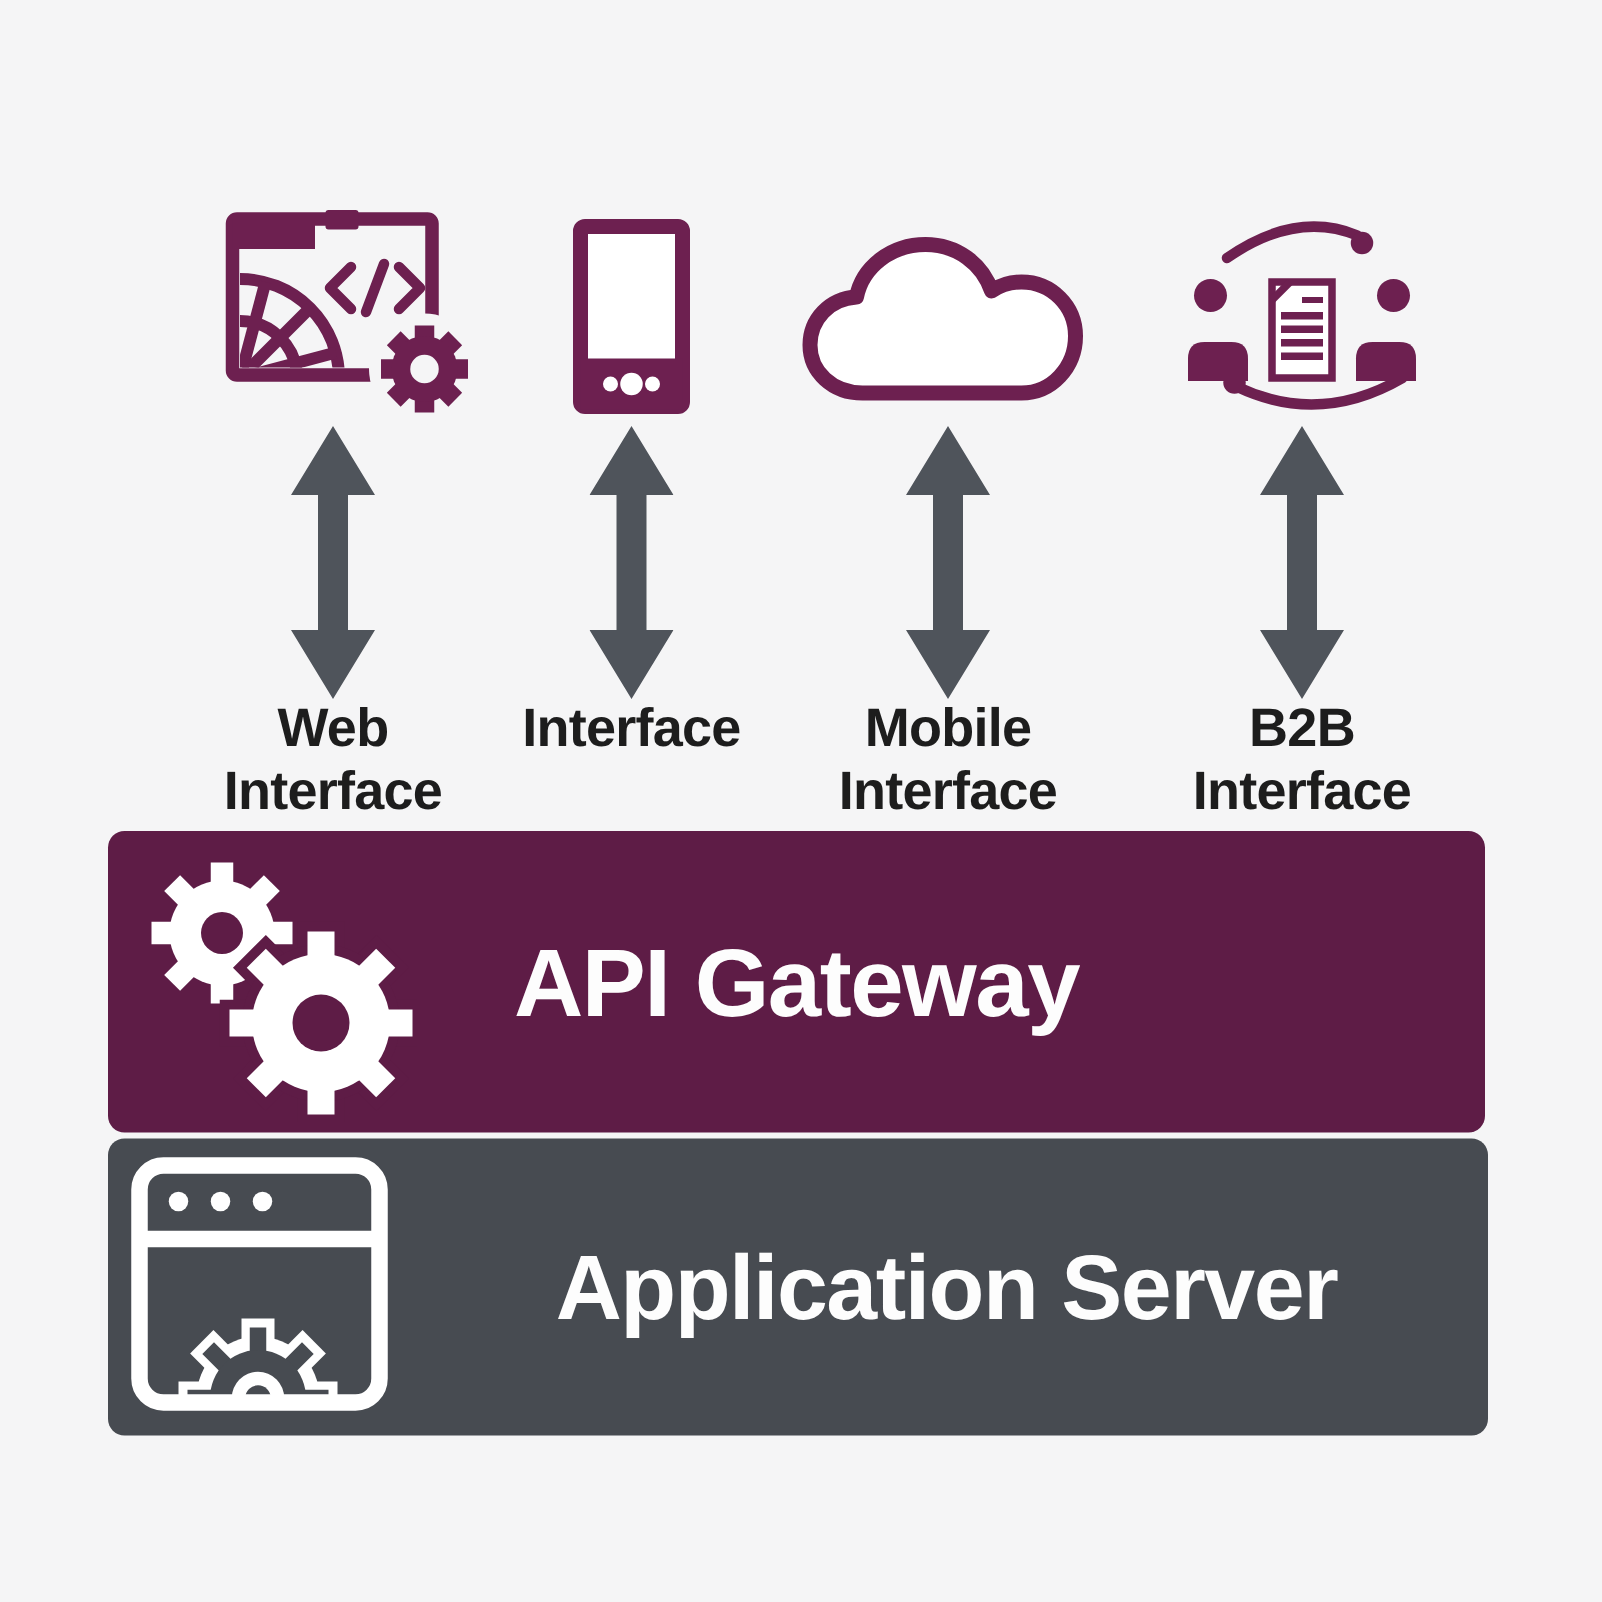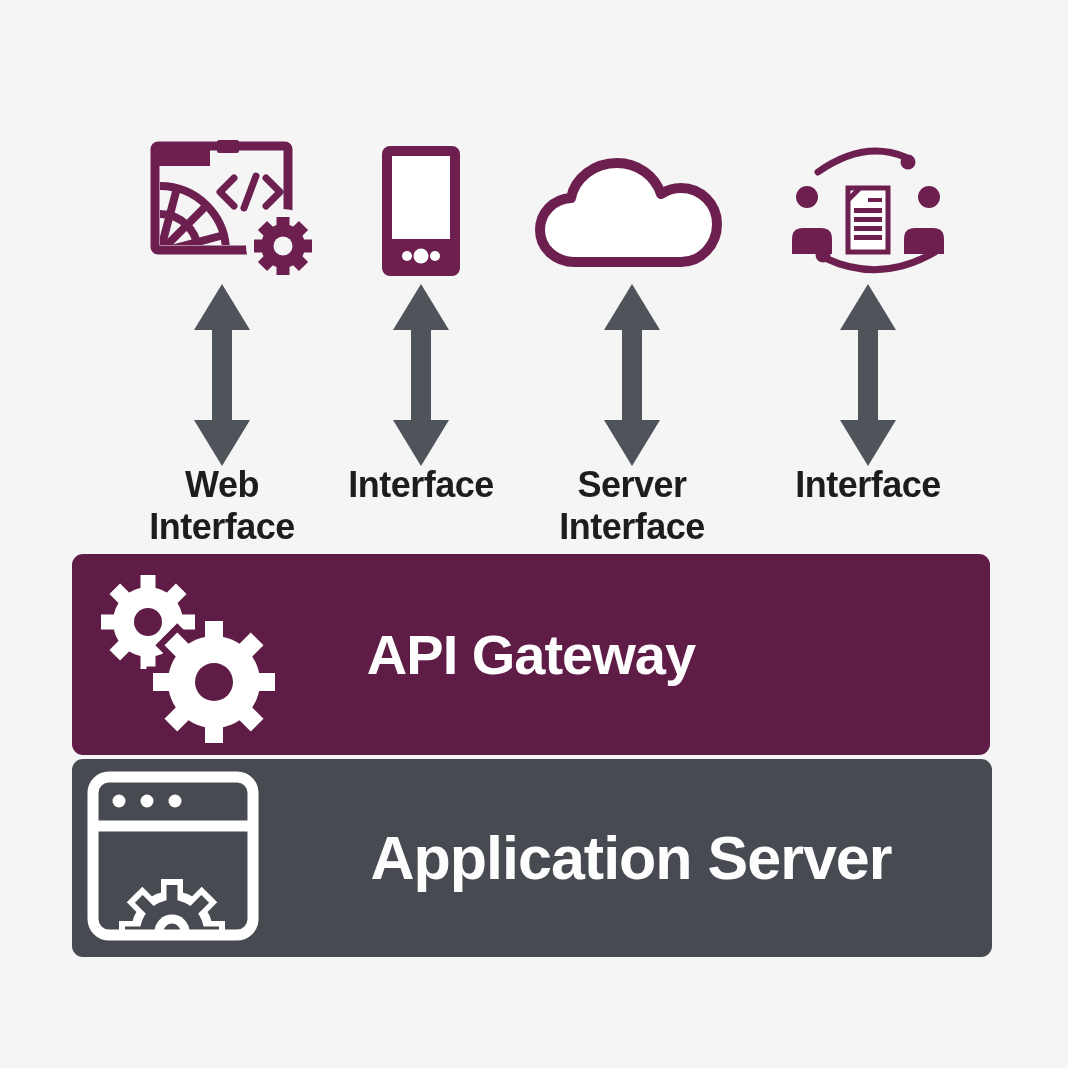--- a/index.html
+++ b/index.html
@@ -116,24 +116,25 @@
   </svg>
 
   <div class="iface-label" style="left:102px;">
     <div>Web</div>
     <div>Interface</div>
   </div>
   <div class="iface-label" style="left:301px;">
     <div>Interface</div>
   </div>
   <div class="iface-label" style="left:512px;">
-    <div>Server</div>
+    <div>Mobile</div>
     <div>Interface</div>
   </div>
   <div class="iface-label" style="left:748px;">
+    <div>B2B</div>
     <div>Interface</div>
   </div>
 
   <div class="bar" style="top:554px;width:918px;height:201px;background:var(--maroon);">
     <svg class="abs" style="left:14px;top:8px;" width="192" height="186" viewBox="0 0 192 186">
       <g transform="translate(62,60)" class="w-f">
         <rect x="-7.5" y="-47" width="15" height="94"></rect>
         <rect x="-7.5" y="-47" width="15" height="94" transform="rotate(45)"></rect>
         <rect x="-7.5" y="-47" width="15" height="94" transform="rotate(90)"></rect>
         <rect x="-7.5" y="-47" width="15" height="94" transform="rotate(135)"></rect>
@@ -151,21 +152,21 @@
         <g class="w-f">
           <rect x="-9" y="-61" width="18" height="122"></rect>
           <rect x="-9" y="-61" width="18" height="122" transform="rotate(45)"></rect>
           <rect x="-9" y="-61" width="18" height="122" transform="rotate(90)"></rect>
           <rect x="-9" y="-61" width="18" height="122" transform="rotate(135)"></rect>
           <circle cx="0" cy="0" r="46"></circle>
         </g>
         <circle cx="0" cy="0" r="19" class="bar-f"></circle>
       </g>
     </svg>
-    <div class="bar-title" style="left:0;right:0;font-size:56px;">API Gateway</div>
+    <div class="bar-title" style="left:0;right:0;font-size:64px;">API Gateway</div>
   </div>
 
   <div class="bar" style="top:759px;width:920px;height:198px;background:var(--gray);">
     <svg class="abs" style="left:14px;top:11px;" width="176" height="176" viewBox="0 0 176 176">
       <clipPath id="winclip">
           <rect x="13" y="58" width="150" height="104"></rect>
         </clipPath>
       <g clip-path="url(#winclip)">
         <g transform="translate(86,162)">
           <g class="w-f">

